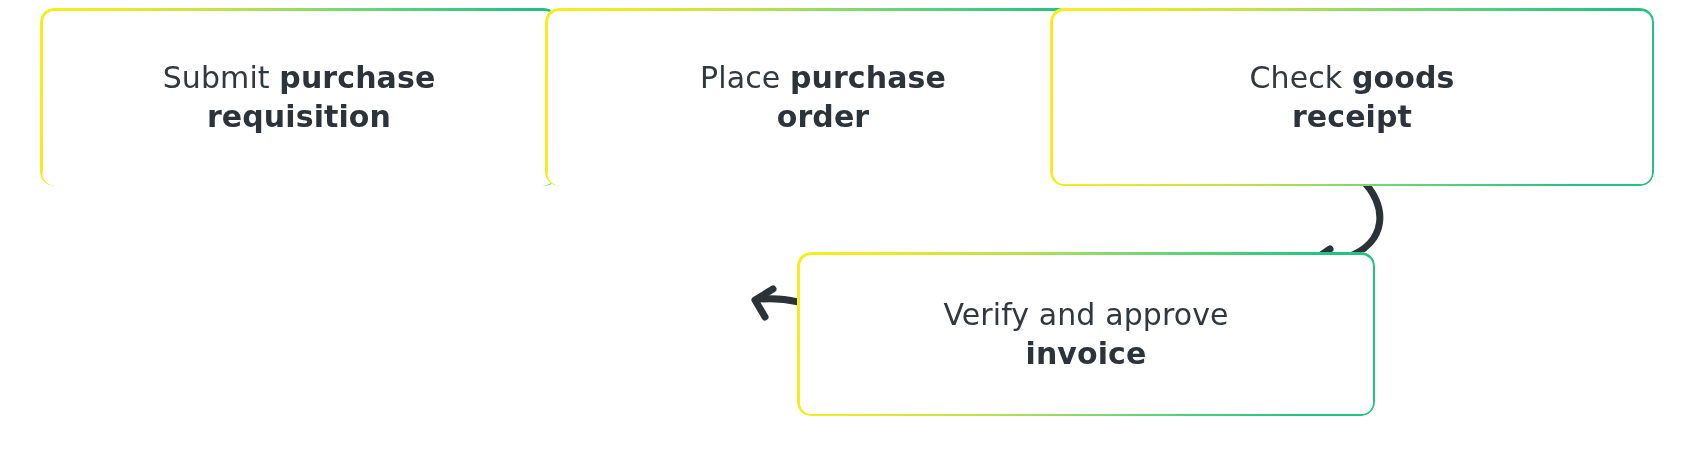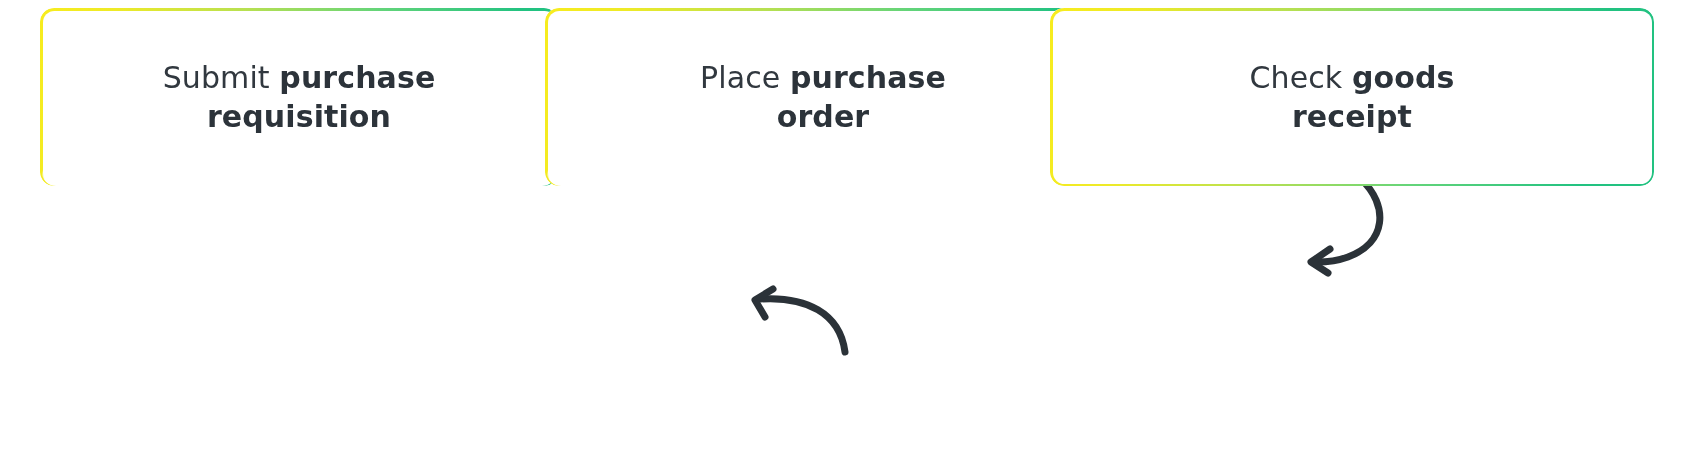--- a/index.html
+++ b/index.html
@@ -132,14 +132,17 @@
 
   <div class="node fade-bottom" style="left:545px; top:8px; width:556px; height:178px;">
     <div class="inner">Place <b>purchase<br>order</b></div>
   </div>
 
   <div class="node" style="left:1050px; top:8px; width:604px; height:178px;">
     <div class="inner">Check <b>goods<br>receipt</b></div>
   </div>
 
 
+  <div class="node" style="left:797px; top:252px; width:578px; height:164px;">
+    <div class="inner">Verify and approve<br><b>invoice</b></div>
+  </div>
 
 </div>
 
 </body></html>

